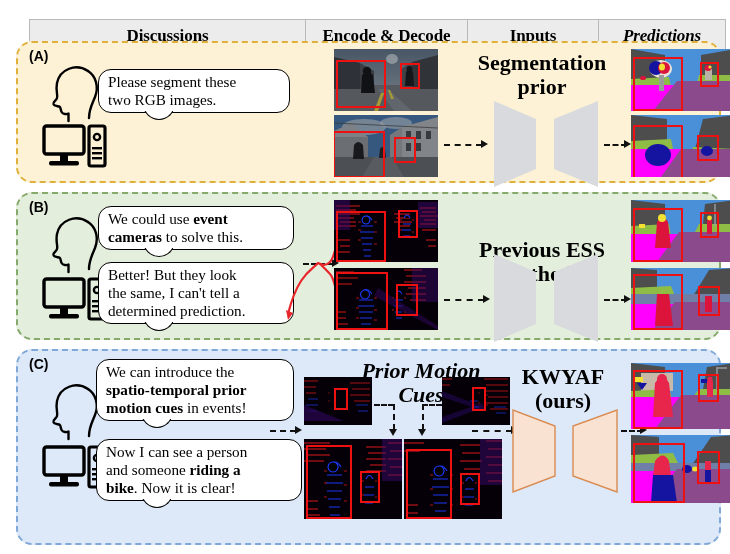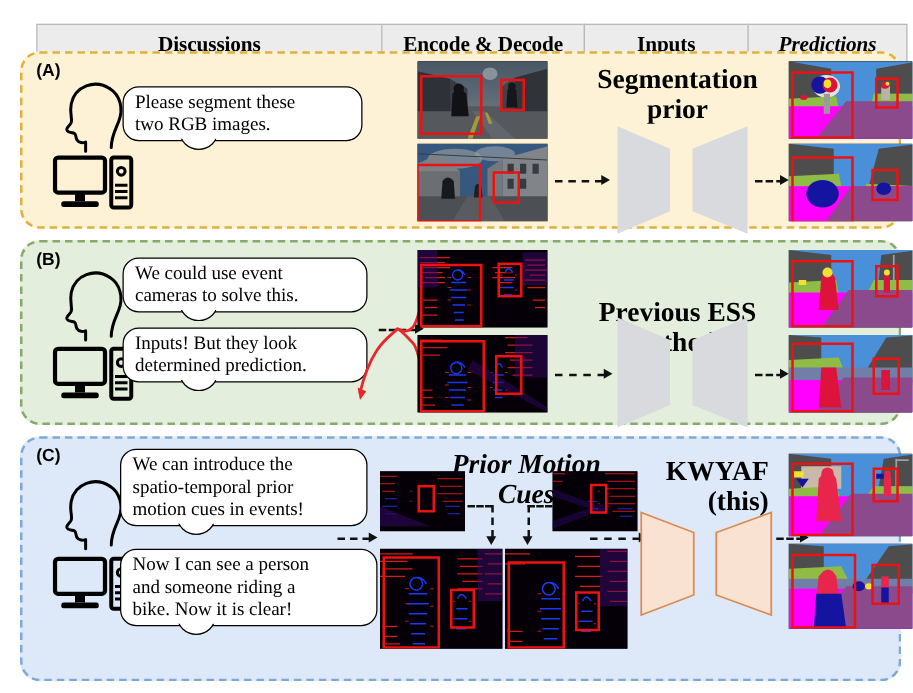--- a/index.html
+++ b/index.html
@@ -93,21 +93,21 @@
   .bubble .tail::before {
     content: "";
     position: absolute;
     left: 0; top: -12px;
     width: 30px; height: 20px;
     border: 1.6px solid #000;
     border-top: none;
     border-radius: 0 0 16px 16px;
     background: #fff;
   }
-  .bubble b { font-weight: normal; }
+  .bubble b { font-weight: bold; }
 
   
   .tile {
     position: absolute;
     overflow: hidden;
     background: #000;
   }
   .redbox {
     position: absolute;
     border: 2.3px solid #ee1111;
@@ -320,21 +320,22 @@
       <rect x="50" y="34" width="10" height="2.4" fill="#000"></rect>
     </svg>
 
     <div class="bubble" style="left:80px; top:12px; width:196px;">
       <div><span>We could use </span><b>event</b></div>
       <div><b>cameras</b><span> to solve this.</span></div>
       <span class="tail"></span>
     </div>
 
     <div class="bubble" style="left:80px; top:68px; width:196px;">
-      <div>Inputs! But they look</div>
+      <div>Better! But they look</div>
+      <div>the same, I can't tell a</div>
       <div>determined prediction.</div>
       <span class="tail"></span>
     </div>
 
     <div class="dash-h" style="left:285px; top:69px; width:30px;"></div>
     <div class="arrowhead-r" style="left:314px; top:65px;"></div>
 
     <svg style="position:absolute; left:268px; top:36px;" width="64" height="96" viewBox="0 0 64 96">
       <path d="M60 4 C48 10 50 26 44 32 C38 38 34 33 32 33 C34 33 38 38 44 44 C50 50 48 66 60 74" fill="none" stroke="#e8262b" stroke-width="2.2" stroke-linecap="round"></path>
       <path d="M32 33 C26 40 12 44 2 84" fill="none" stroke="#e8262b" stroke-width="2.2" stroke-linecap="round"></path>
@@ -579,23 +580,23 @@
     <div class="dash-v" style="left:375px; top:53px; height:26px;"></div>
     <div class="arrowhead-d" style="left:371px; top:78px;"></div>
 
     <div class="dash-h" style="left:404px; top:53px; width:20px;"></div>
     <div class="dash-v" style="left:404px; top:53px; height:26px;"></div>
     <div class="arrowhead-d" style="left:400px; top:78px;"></div>
 
     <div class="dash-h" style="left:454px; top:79px; width:40px;"></div>
     <div class="arrowhead-r" style="left:493px; top:75px;"></div>
 
-    <div class="stage-label" style="left:493px; top:14px; width:104px;text-align:right;">
+    <div class="stage-label" style="left:493px; top:14px; width:104px;">
       <div>KWYAF</div>
-      <div>(this)</div>
+      <div>(ours)</div>
     </div>
 
     <svg class="codec" style="left:493px; top:56px;" width="108" height="88" viewBox="0 0 108 88">
       <polygon points="2,3 2,85 44,69 44,19" fill="#fae2d2" stroke="#d98b52" stroke-width="1.4"></polygon>
       <polygon points="106,3 106,85 62,69 62,19" fill="#fae2d2" stroke="#d98b52" stroke-width="1.4"></polygon>
     </svg>
 
     <div class="dash-h" style="left:603px; top:79px; width:22px;"></div>
     <div class="arrowhead-r" style="left:622px; top:75px;"></div>
 

